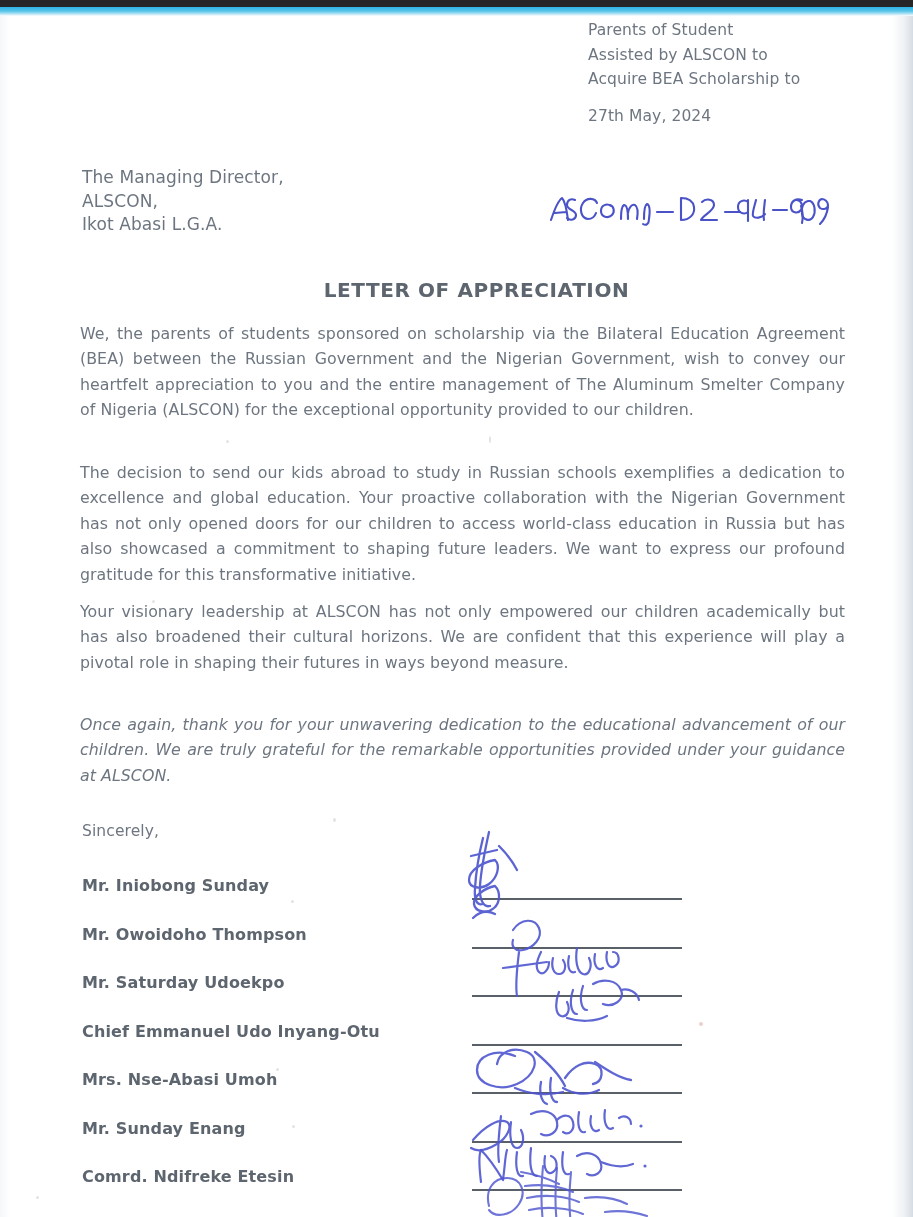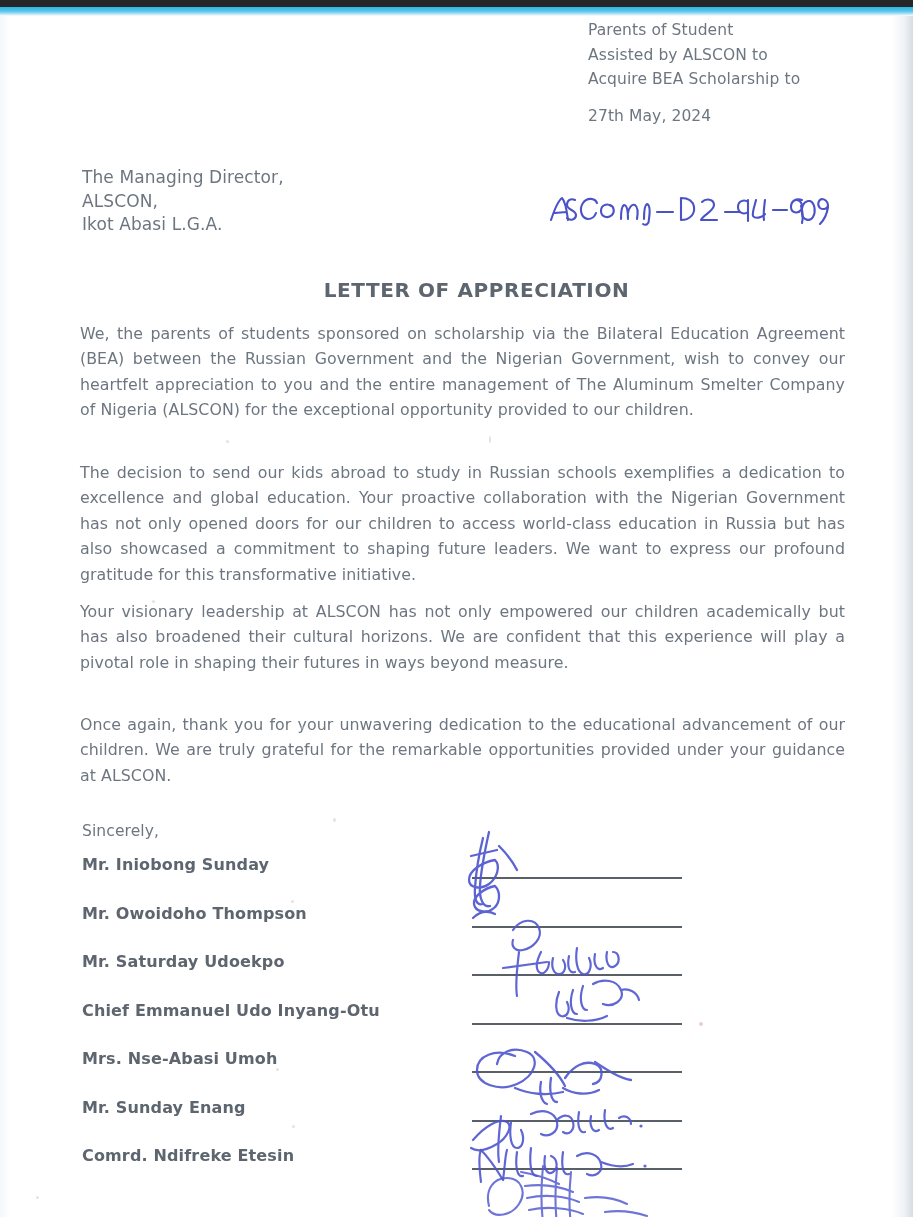--- a/index.html
+++ b/index.html
@@ -132,21 +132,21 @@
     top: 806px;
     left: 82px;
     color: #6d7680;
     font-size: 15.5px;
     letter-spacing: 0.1px;
   }
 
   
   .signatories {
     position: absolute;
-    top: 831px;
+    top: 852px;
     left: 0;
     width: 738px;
   }
   .sig-row {
     position: relative;
     height: 48.5px;
   }
   .sig-name {
     position: absolute;
     left: 82px;
@@ -234,21 +234,21 @@
 
     <div class="body-copy" style="top:305px;">
       <p>We, the parents of students sponsored on scholarship via the Bilateral Education Agreement (BEA) between the Russian Government and the Nigerian Government, wish to convey our heartfelt appreciation to you and the entire management of The Aluminum Smelter Company of Nigeria (ALSCON) for the exceptional opportunity provided to our children.</p>
     </div>
     <div class="body-copy" style="top:444px;">
       <p>The decision to send our kids abroad to study in Russian schools exemplifies a dedication to excellence and global education. Your proactive collaboration with the Nigerian Government has not only opened doors for our children to access world-class education in Russia but has also showcased a commitment to shaping future leaders. We want to express our profound gratitude for this transformative initiative.</p>
     </div>
     <div class="body-copy" style="top:583px;">
       <p>Your visionary leadership at ALSCON has not only empowered our children academically but has also broadened their cultural horizons. We are confident that this experience will play a pivotal role in shaping their futures in ways beyond measure.</p>
     </div>
-    <div class="body-copy" style="top:696px;">
+    <div class="body-copy" style="top:696px;font-style:italic;">
       <p>Once again, thank you for your unwavering dedication to the educational advancement of our children. We are truly grateful for the remarkable opportunities provided under your guidance at ALSCON.</p>
     </div>
 
     <div class="closing">Sincerely,</div>
 
     <div class="signatories">
       <div class="sig-row">
         <div class="sig-name">Mr. Iniobong Sunday</div>
         <div class="sig-line"></div>
       </div>

